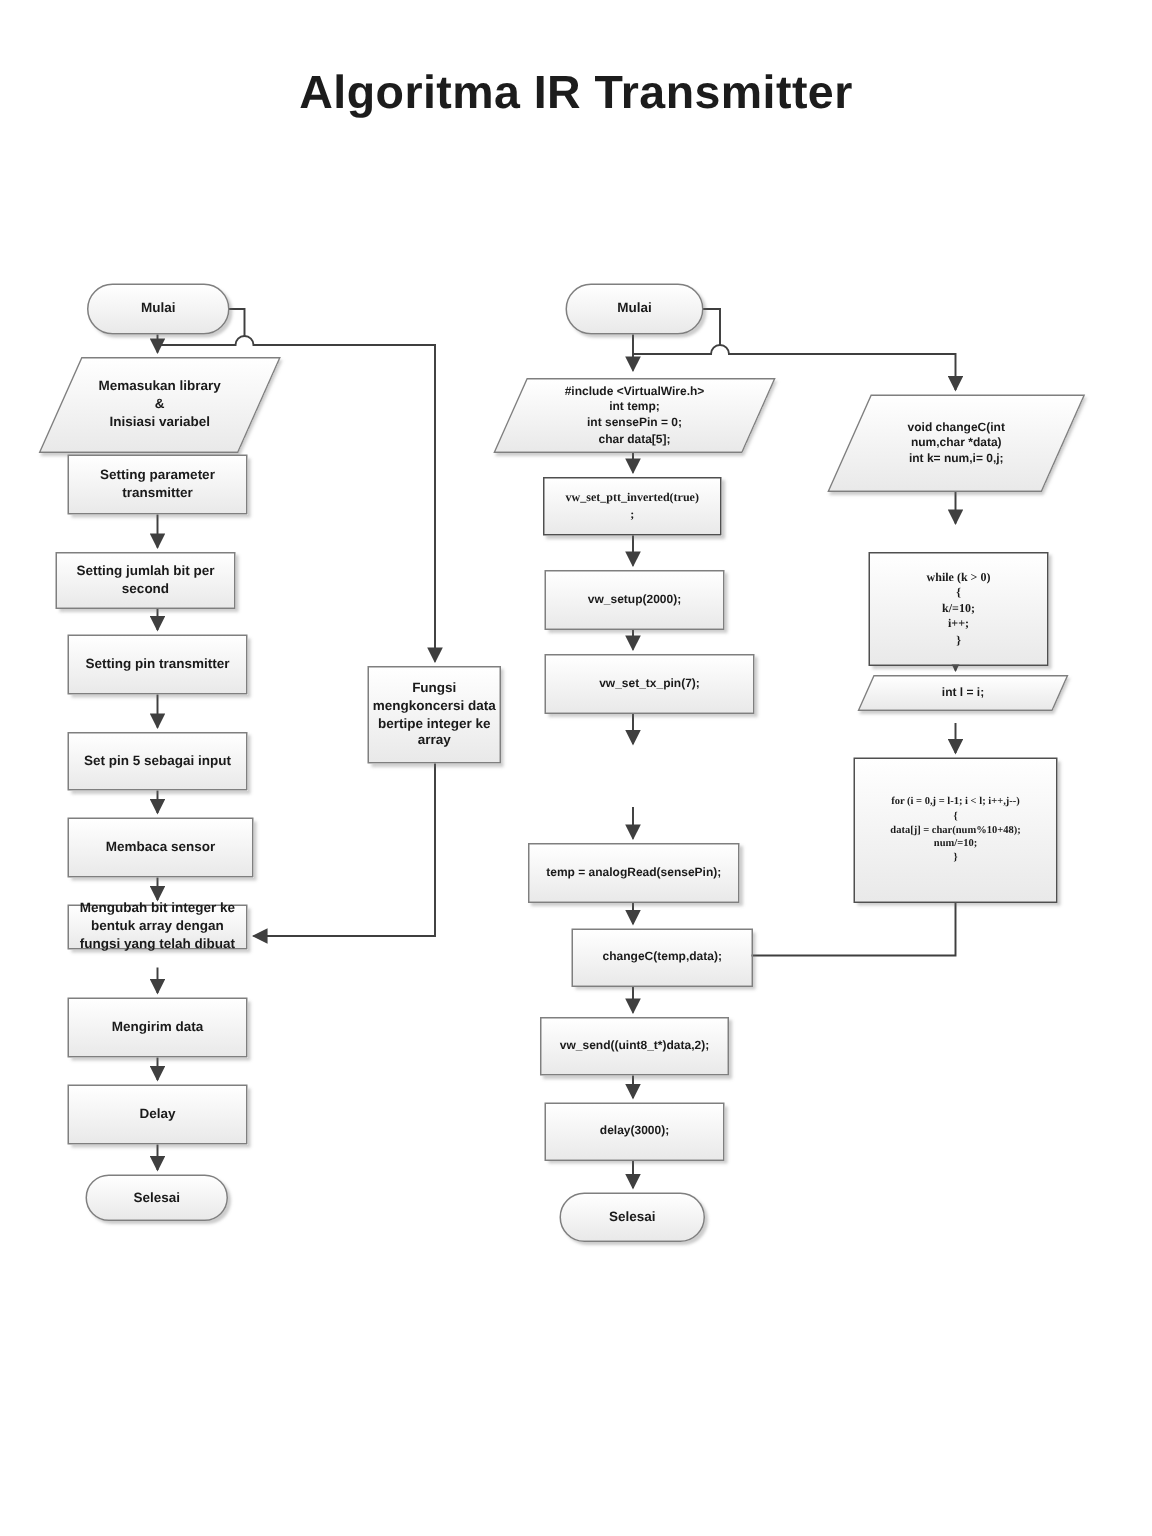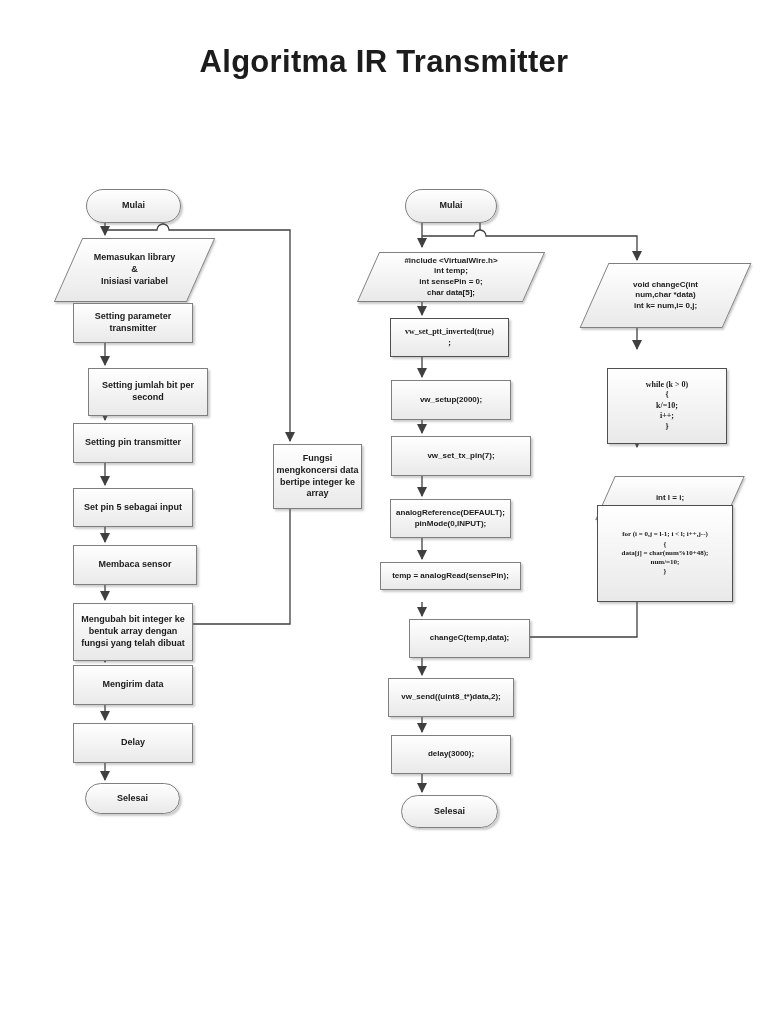--- a/index.html
+++ b/index.html
@@ -9,21 +9,20 @@
   }
   #title {
     position:absolute; left:0; top:44px; width:768px; text-align:center;
     font-size:31px; font-weight:bold; color:#1c1c1c; letter-spacing:0.3px;
   }
   svg.wires { position:absolute; left:0; top:0; pointer-events:none; }
   .node {
     position:absolute; display:flex; align-items:center; justify-content:center;
     text-align:center; color:#1a1a1a; font-weight:bold; line-height:1.32;
     white-space:pre-line;
-    margin-left:28px;
   }
   .proc, .term {
     background:linear-gradient(#ffffff, #e9e9e9);
     border:1.2px solid #7f7f7f;
     box-shadow:2px 2px 2px rgba(110,110,110,0.35);
     box-sizing:border-box;
   }
   .thick { border:1.8px solid #4f4f4f;font-family:Liberation Serif, serif; }
   .term { border-radius:17px; }
   .io { background:none; border:none; }
@@ -103,34 +102,34 @@
   <div class="node io f-l" style="left:40px;top:238px;width:133px;height:64px">
     <div class="skew"></div>
     <span class="lbl">Memasukan library
 &amp;
 Inisiasi variabel</span></div>
 
   <div class="node proc f-l" style="left:45px;top:303px;width:120px;height:40px">
     <span class="lbl">Setting parameter
 transmitter</span></div>
 
-  <div class="node proc f-l" style="left:60px;top:368px;width:120px;height:48px">
+  <div class="node proc f-l" style="left:37px;top:368px;width:120px;height:38px">
     <span class="lbl">Setting jumlah bit per
 second</span></div>
 
   <div class="node proc f-l" style="left:45px;top:423px;width:120px;height:40px">
     <span class="lbl">Setting pin transmitter</span></div>
 
   <div class="node proc f-l" style="left:45px;top:488px;width:120px;height:39px">
     <span class="lbl">Set pin 5 sebagai input</span></div>
 
   <div class="node proc f-l" style="left:45px;top:545px;width:124px;height:40px">
     <span class="lbl">Membaca sensor</span></div>
 
-  <div class="node proc f-l" style="left:45px;top:603px;width:120px;height:58px">
+  <div class="node proc f-l" style="left:45px;top:603px;width:120px;height:30px">
     <span class="lbl">Mengubah bit integer ke
 bentuk array dengan
 fungsi yang telah dibuat</span></div>
 
   <div class="node proc f-l" style="left:45px;top:665px;width:120px;height:40px">
     <span class="lbl">Mengirim data</span></div>
 
   <div class="node proc f-l" style="left:45px;top:723px;width:120px;height:40px">
     <span class="lbl">Delay</span></div>
 
@@ -156,25 +155,22 @@
   <div class="node proc thick f-m" style="left:362px;top:318px;width:119px;height:39px">
     <span class="lbl">vw_set_ptt_inverted(true)
 ;</span></div>
 
   <div class="node proc f-m" style="left:363px;top:380px;width:120px;height:40px">
     <span class="lbl">vw_setup(2000);</span></div>
 
   <div class="node proc f-m" style="left:363px;top:436px;width:140px;height:40px">
     <span class="lbl">vw_set_tx_pin(7);</span></div>
 
-  <div class="node proc f-m" style="left:362px;top:499px;width:121px;height:39px">
-    <span class="lbl">analogReference(DEFAULT);
-pinMode(0,INPUT);</span></div>
-
-  <div class="node proc f-m" style="left:352px;top:562px;width:141px;height:28px">
+
+  <div class="node proc f-m" style="left:352px;top:562px;width:141px;height:40px">
     <span class="lbl">temp = analogRead(sensePin);</span></div>
 
   <div class="node proc f-m" style="left:381px;top:619px;width:121px;height:39px">
     <span class="lbl">changeC(temp,data);</span></div>
 
   <div class="node proc f-m" style="left:360px;top:678px;width:126px;height:39px">
     <span class="lbl">vw_send((uint8_t*)data,2);</span></div>
 
   <div class="node proc f-m" style="left:363px;top:735px;width:120px;height:39px">
     <span class="lbl">delay(3000);</span></div>
@@ -188,21 +184,21 @@
 num,char *data)
 int k= num,i= 0,j;</span></div>
 
   <div class="node proc thick f-m" style="left:579px;top:368px;width:120px;height:76px">
     <span class="lbl">while (k &gt; 0)
 {
 k/=10;
 i++;
 }</span></div>
 
-  <div class="node io f-m" style="left:577px;top:476px;width:130px;height:44px">
+  <div class="node io f-m" style="left:577px;top:450px;width:130px;height:24px">
     <div class="skew"></div>
     <span class="lbl">int l = i;</span></div>
 
   <div class="node proc thick f-s" style="left:569px;top:505px;width:136px;height:97px">
     <span class="lbl">for (i = 0,j = l-1; i &lt; l; i++,j--)
 {
 data[j] = char(num%10+48);
 num/=10;
 }</span></div>
 

